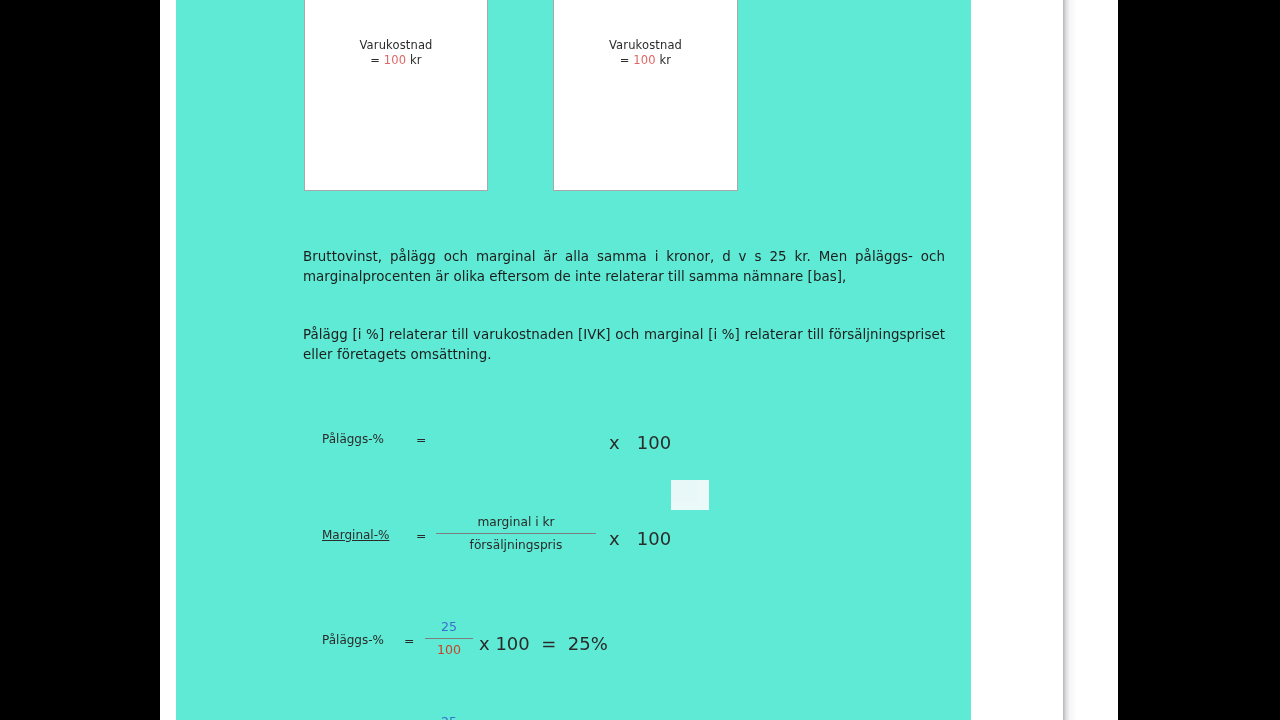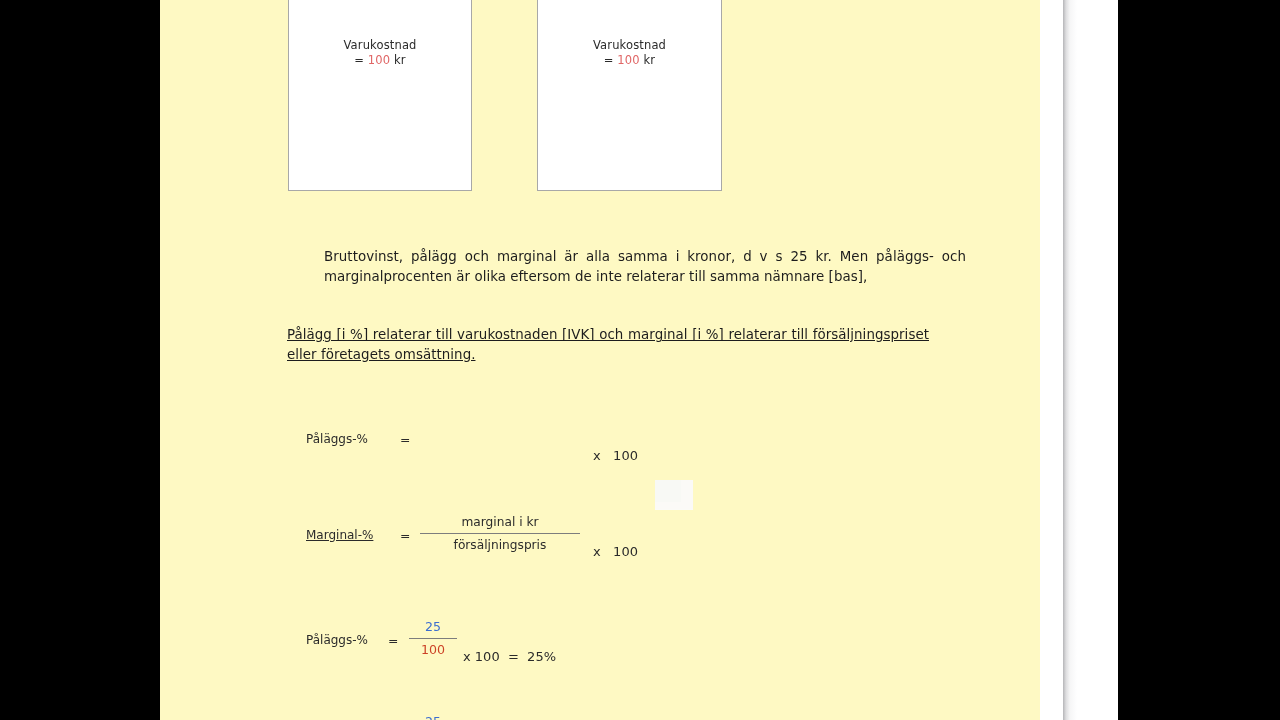--- a/index.html
+++ b/index.html
@@ -36,25 +36,25 @@
     top: 0;
     width: 958px;
     height: 720px;
     background: #ffffff;
     overflow: hidden;
   }
 
   
   #page {
     position: absolute;
-    left: 0px;
-    top: 0;
-    width: 880px;
-    height: 720px;
-    background: #fef9c3;
+    left: 16px;
+    top: 0;
+    width: 795px;
+    height: 720px;
+    background: #5eead4;
   }
 
   
   #page-shadow {
     position: absolute;
     left: 903px;
     top: 0;
     width: 14px;
     height: 720px;
     background: linear-gradient(to right,
@@ -92,22 +92,22 @@
   .para {
     position: absolute;
     left: 127px;
     width: 642px;
     font-size: 13.4px;
     line-height: 19.6px;
     color: #1d1d1d;
     text-align: justify;
     letter-spacing: 0.05px;
   }
-  #para-1 { top: 234px; margin-left: 37px; }
-  #para-2 { top: 312px; text-decoration: underline; }
+  #para-1 { top: 234px; }
+  #para-2 { top: 312px; }
 
   
   .formula {
     position: absolute;
     height: 62px;
   }
   .formula .lhs {
     position: absolute;
     font-size: 12px;
     color: #2b2b2b;
@@ -129,24 +129,23 @@
     white-space: nowrap;
     line-height: 16px;
   }
   .formula .frac-bar {
     height: 1px;
     background: #7d7d7d;
     margin: 3px 0;
   }
   .formula .tail {
     position: absolute;
-    font-size: 13px;
+    font-size: 18px;
     color: #2b2b2b;
     white-space: nowrap;
-    margin-top: 16px;
   }
 
   
   #formula-1 { left: 146px; top: 410px; width: 520px; }
   #formula-1 .lhs      { left: 0px;   top: 22px; }
   #formula-1 .eq       { left: 94px;  top: 22px; }
   #formula-1 .frac     { left: 114px; top: 8px;  width: 160px; }
   #formula-1 .tail     { left: 287px; top: 22px; }
 
   

